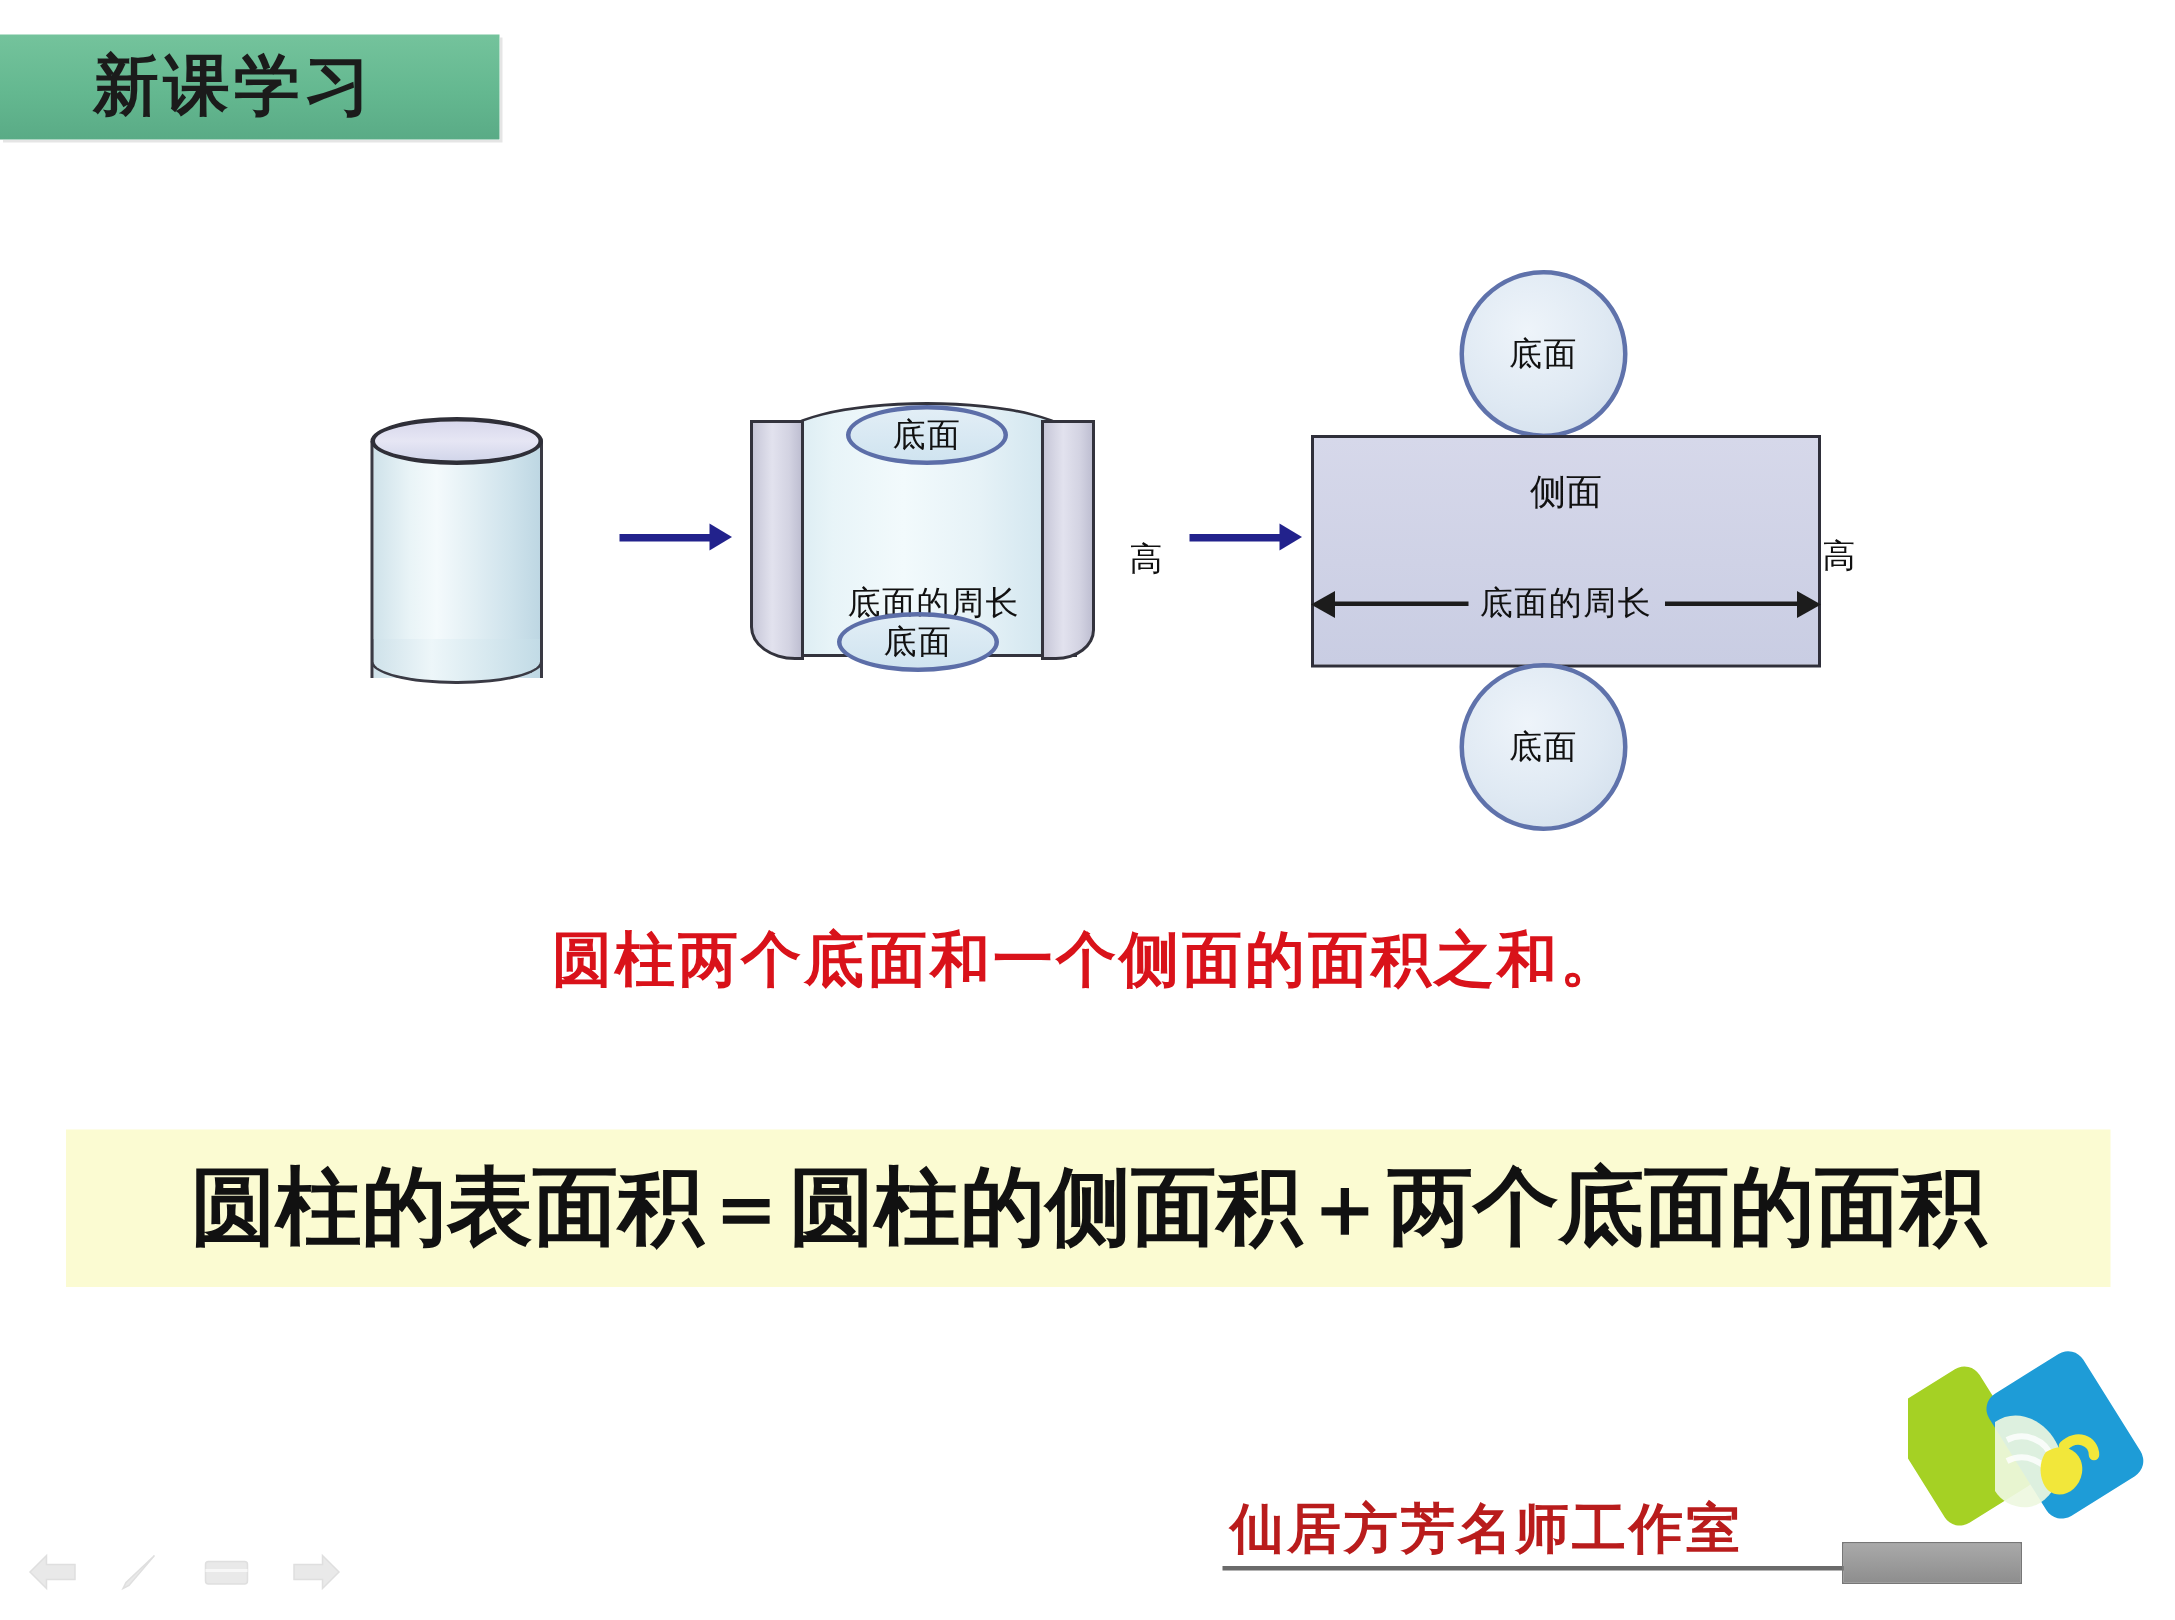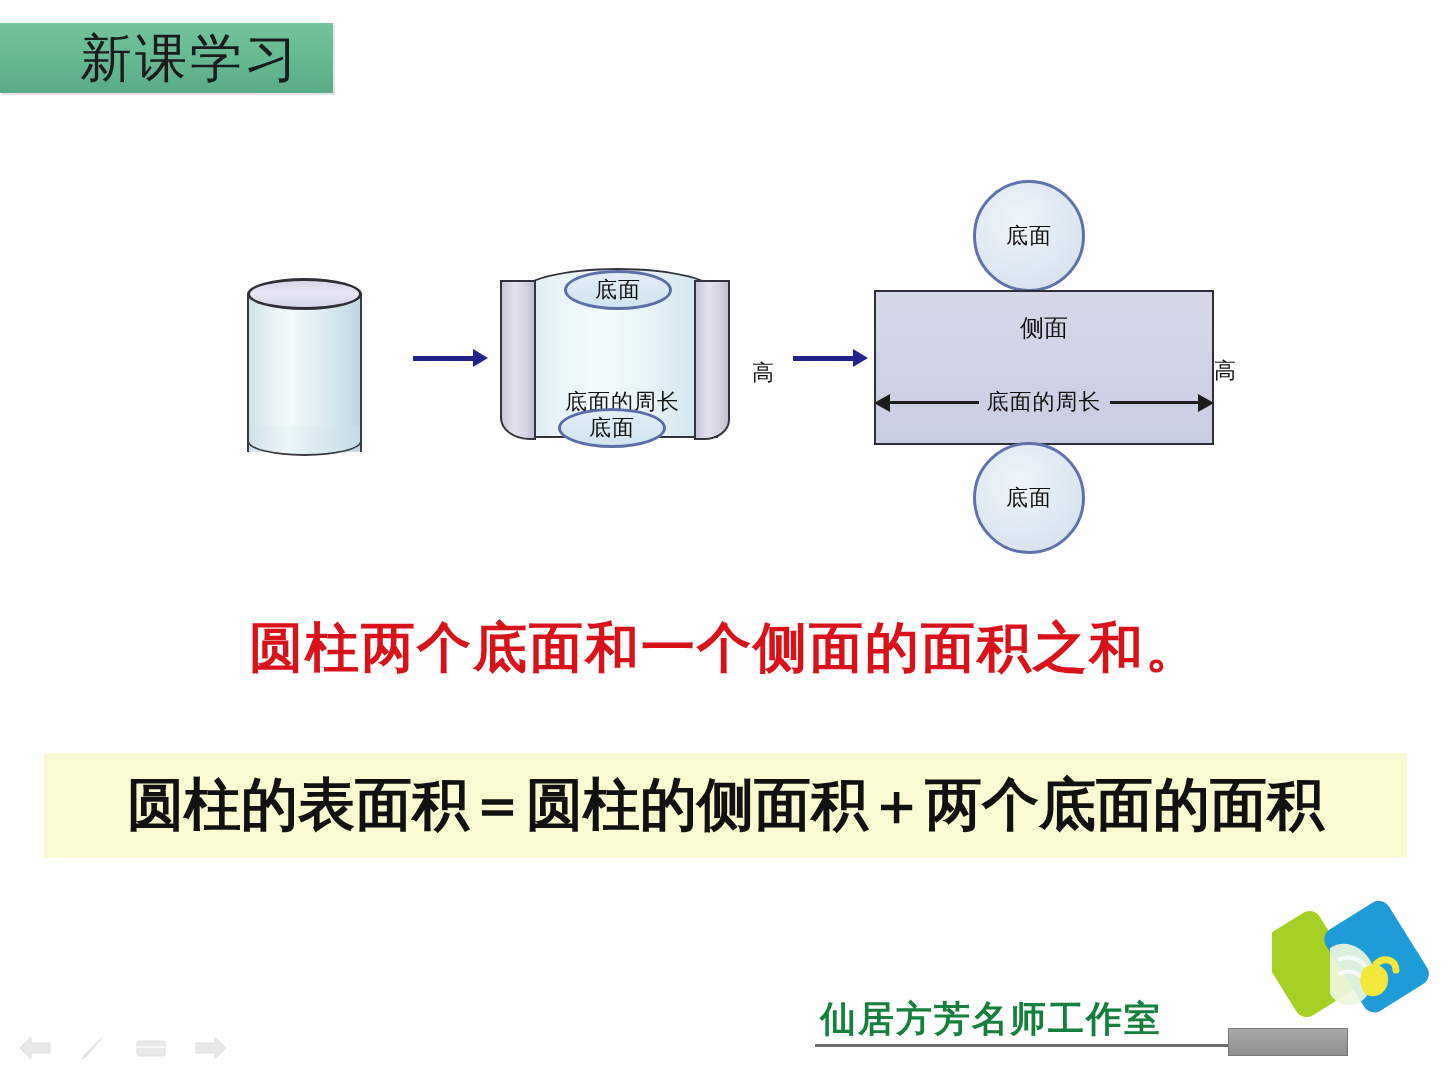--- a/index.html
+++ b/index.html
@@ -25,24 +25,24 @@
     left: 0;
     top: 23px;
     width: 333px;
     height: 70px;
     background: linear-gradient(180deg, #74c39c 0%, #64b890 55%, #5aab86 100%);
     box-shadow: 2px 2px 0 rgba(0,0,0,0.10);
     display: flex;
     align-items: center;
   }
   .header-banner .banner-text {
-    margin-left: 80px;
+    margin-left: 62px;
     font-family: "DejaVu Serif", "Liberation Serif", serif;
-    font-size: 52px;
-    font-weight: 400;
+    font-size: 44px;
+    font-weight: 700;
     color: #1b1b1b;
     letter-spacing: 3px;
     line-height: 1;
   }
 
   
   .diagram-area {
     position: absolute;
     left: 0;
     top: 150px;
@@ -277,21 +277,21 @@
   }
 
   
   .red-line {
     position: absolute;
     left: 0;
     right: 0;
     top: 612px;
     text-align: center;
     font-family: "DejaVu Serif", "Liberation Serif", serif;
-    font-size: 54px;
+    font-size: 40px;
     font-weight: 700;
     color: #d9121a;
     letter-spacing: 2px;
   }
 
   
   .formula-band {
     position: absolute;
     left: 44px;
     top: 753px;
@@ -316,21 +316,21 @@
     position: absolute;
     left: 820px;
     top: 995px;
     width: 400px;
     height: 52px;
   }
   .footer-brand .brand-text {
     font-family: "DejaVu Serif", "Liberation Serif", serif;
     font-size: 36px;
     font-weight: 600;
-    color: #15803d;
+    color: #b91c1c;
     letter-spacing: 2px;
     white-space: nowrap;
   }
   .footer-rule {
     position: absolute;
     left: 815px;
     top: 1044px;
     width: 415px;
     height: 3px;
     background: #6b6b6b;

